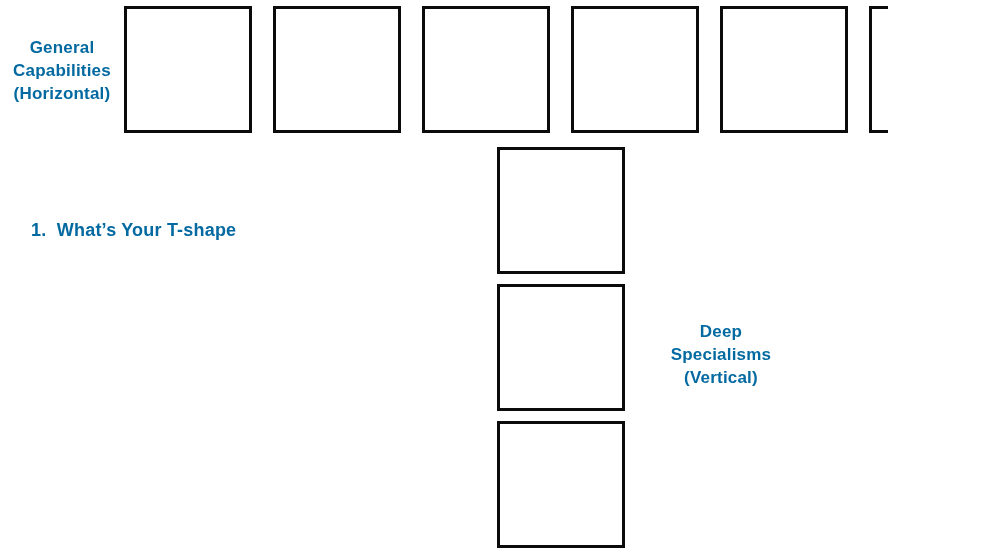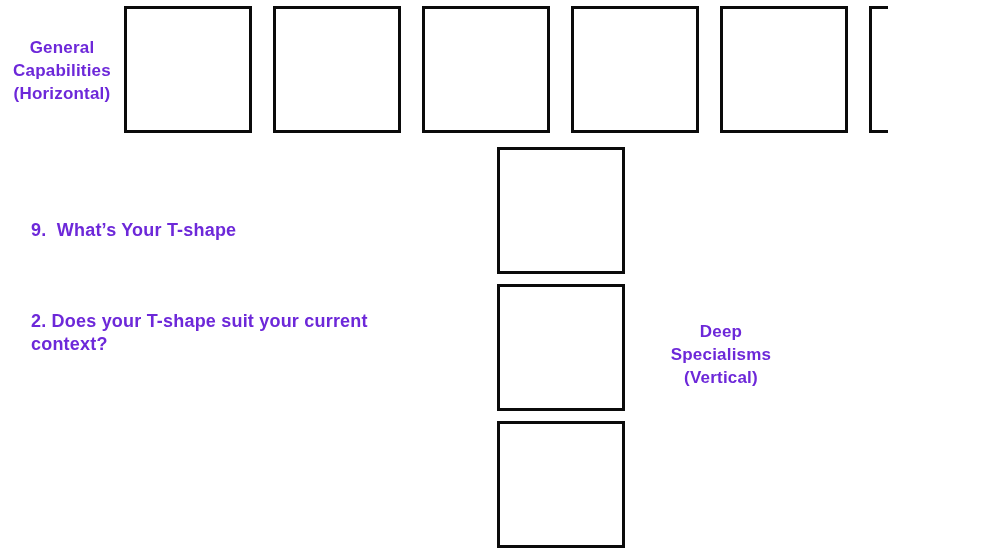--- a/index.html
+++ b/index.html
@@ -8,21 +8,21 @@
     background: #ffffff;
   }
   .canvas {
     position: relative;
     width: 888px;
     height: 553px;
     background: #ffffff;
     overflow: hidden;
     font-family: "Liberation Sans", sans-serif;
     font-weight: 700;
-    color: #6d28d9;
+    color: #0369a1;
   }
   .box {
     box-sizing: border-box;
     border: 3px solid #0b0b0b;
     background: #ffffff;
   }
   .row-h {
     position: absolute;
     left: 124px;
     top: 6px;
@@ -103,19 +103,17 @@
   <div class="col-v">
       <div class="box"></div>
       <div class="box"></div>
       <div class="box"></div>
     </div>
 
   <div class="axis-label label-vertical">Deep
 Specialisms
 (Vertical)</div>
 
-  <div class="question q1">9.  What’s Your T-shape</div>
+  <div class="question q1">1.  What’s Your T-shape</div>
 
-  <div class="question q2">2. Does your T-shape suit your current
-context?</div>
 
 
 </div>
 
 </body></html>

